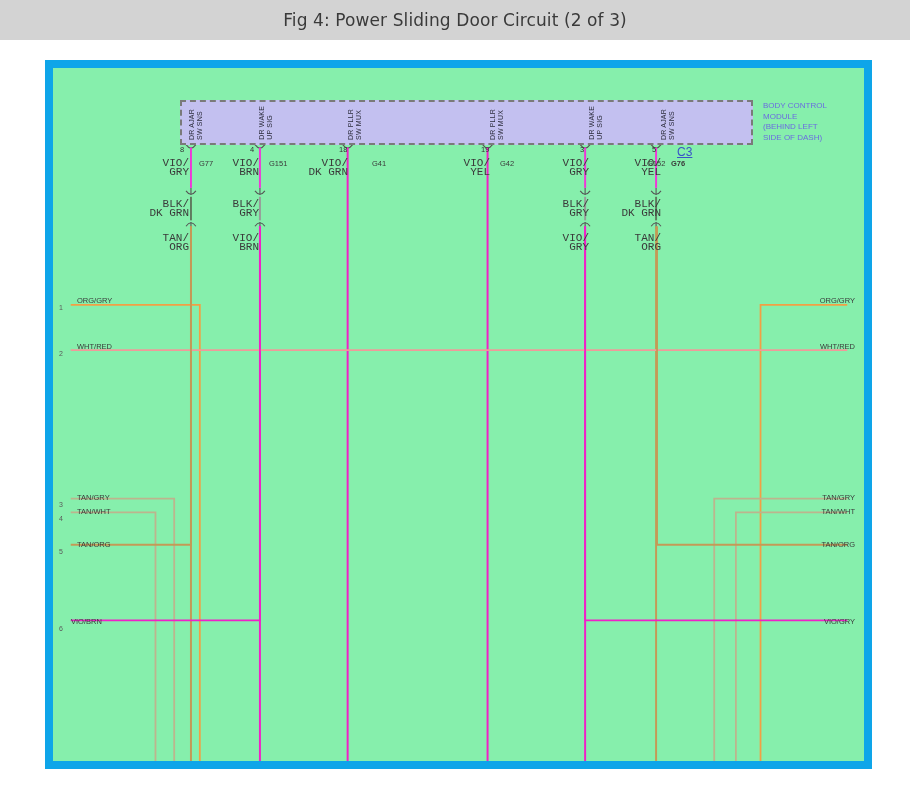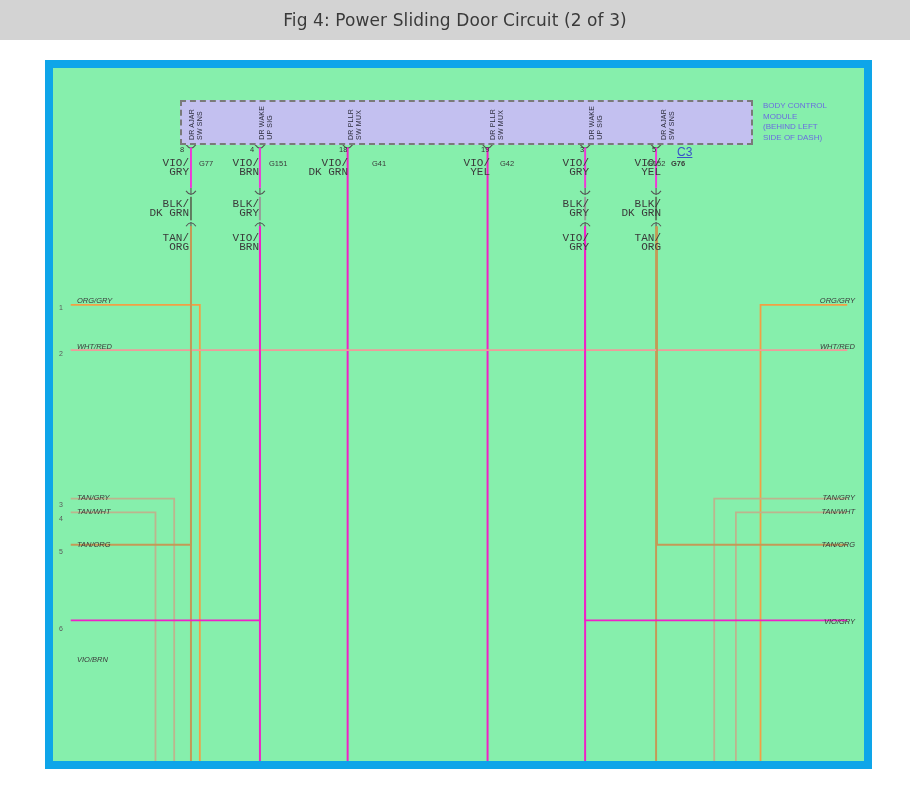--- a/index.html
+++ b/index.html
@@ -83,21 +83,20 @@
   .gnum {
     position: absolute;
     font-size: 7.5px; color: #3a3a3a;
   }
 
   
   .edge-lab {
     position: absolute;
     font-size: 7.5px; color: #3a3a3a;
     font-family: "Liberation Sans", sans-serif;
-    font-style: italic;
   }
   .edge-num {
     position: absolute;
     font-size: 7px; color: #5a5a5a;
   }
 </style>
 </head>
 <body>
 
 <div id="root">
@@ -224,21 +223,21 @@
         <div class="edge-lab" style="left: 24px; top: 228px;">ORG/GRY</div>
         <div class="edge-num" style="left: 6px; top: 282px;">2</div>
         <div class="edge-lab" style="left: 24px; top: 274px;">WHT/RED</div>
         <div class="edge-num" style="left: 6px; top: 433px;">3</div>
         <div class="edge-lab" style="left: 24px; top: 425px;">TAN/GRY</div>
         <div class="edge-num" style="left: 6px; top: 447px;">4</div>
         <div class="edge-lab" style="left: 24px; top: 439px;">TAN/WHT</div>
         <div class="edge-num" style="left: 6px; top: 480px;">5</div>
         <div class="edge-lab" style="left: 24px; top: 472px;">TAN/ORG</div>
         <div class="edge-num" style="left: 6px; top: 557px;">6</div>
-        <div class="edge-lab" style="left: 24px; top: 549px; margin-top: 38px;">VIO/BRN</div>
+        <div class="edge-lab" style="left: 18px; top: 549px;">VIO/BRN</div>
         <div class="edge-num" style="left: 811px; top: 236px;">1</div>
         <div class="edge-lab" style="left: 730px; top: 228px; width: 72px; text-align: right;">ORG/GRY</div>
         <div class="edge-num" style="left: 811px; top: 282px;">2</div>
         <div class="edge-lab" style="left: 730px; top: 274px; width: 72px; text-align: right;">WHT/RED</div>
         <div class="edge-num" style="left: 811px; top: 433px;">3</div>
         <div class="edge-lab" style="left: 730px; top: 425px; width: 72px; text-align: right;">TAN/GRY</div>
         <div class="edge-num" style="left: 811px; top: 447px;">4</div>
         <div class="edge-lab" style="left: 730px; top: 439px; width: 72px; text-align: right;">TAN/WHT</div>
         <div class="edge-num" style="left: 811px; top: 480px;">5</div>
         <div class="edge-lab" style="left: 730px; top: 472px; width: 72px; text-align: right;">TAN/ORG</div>

